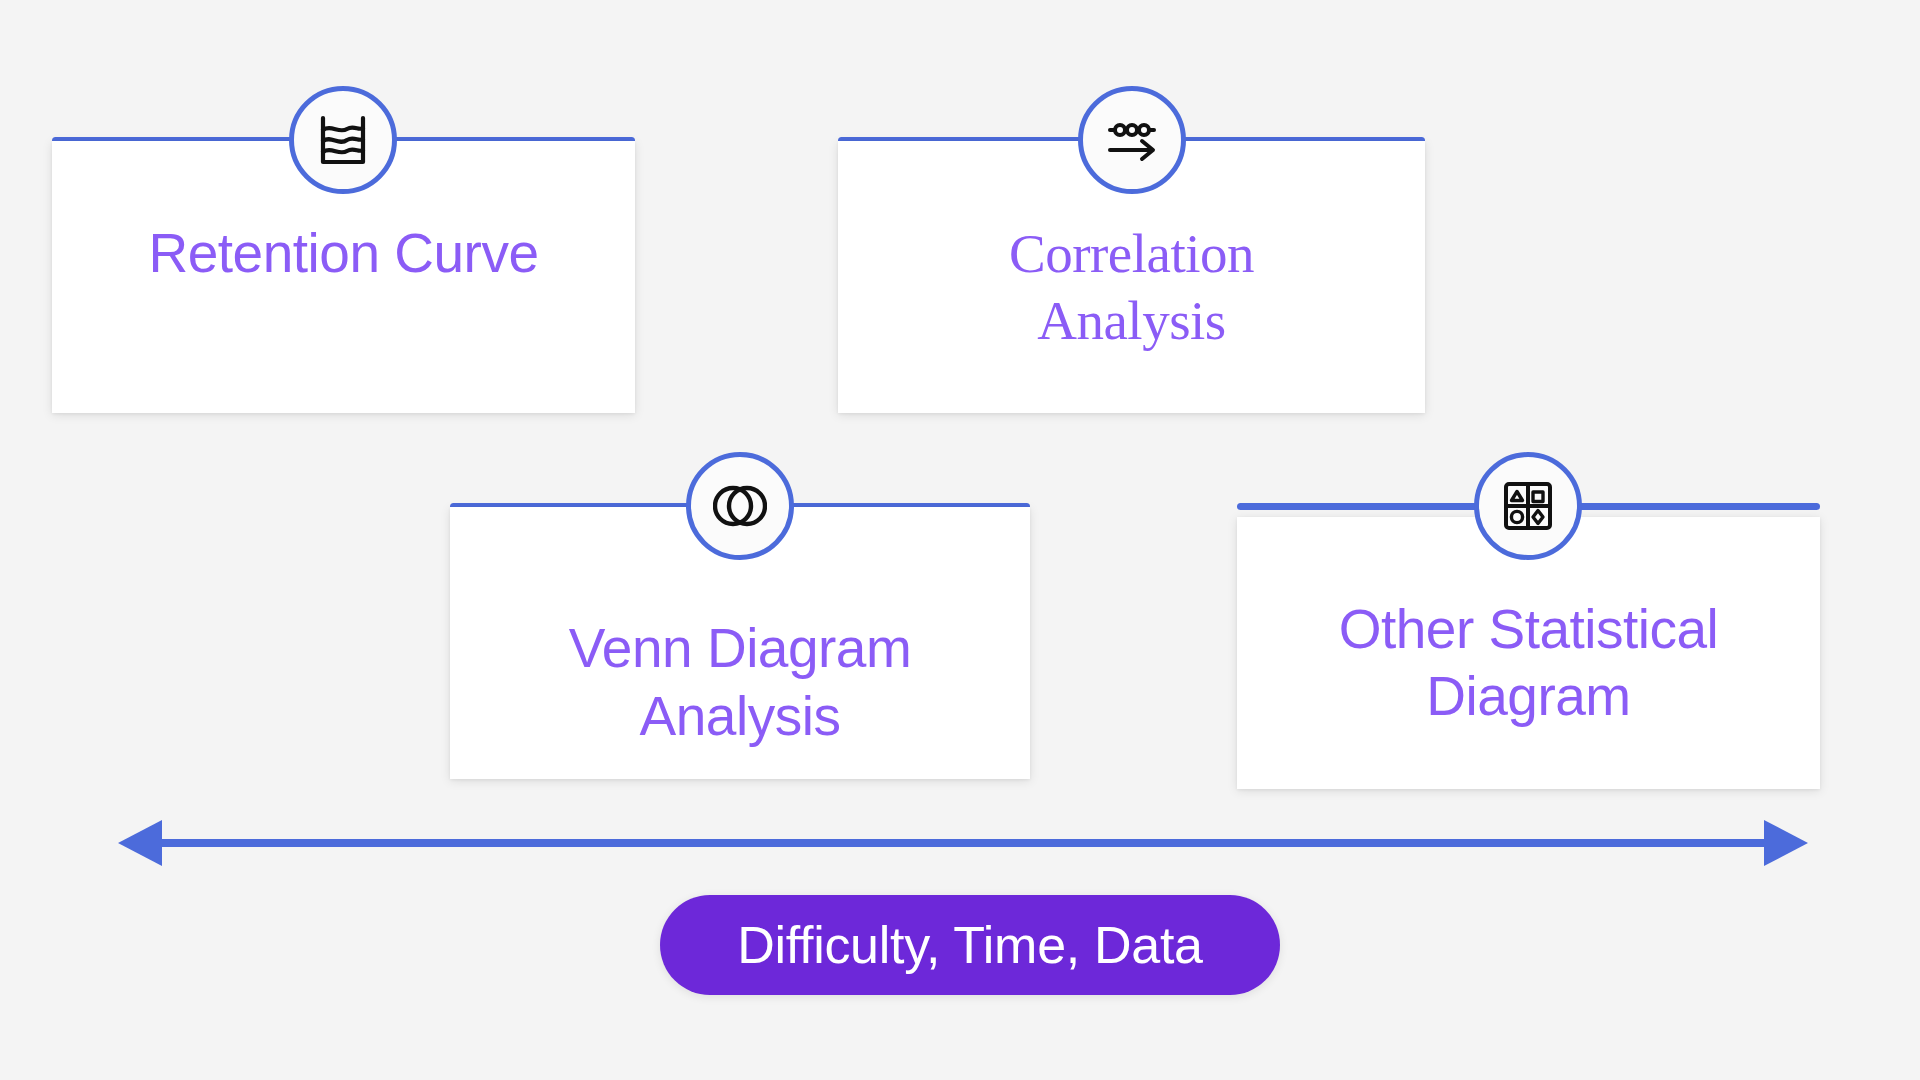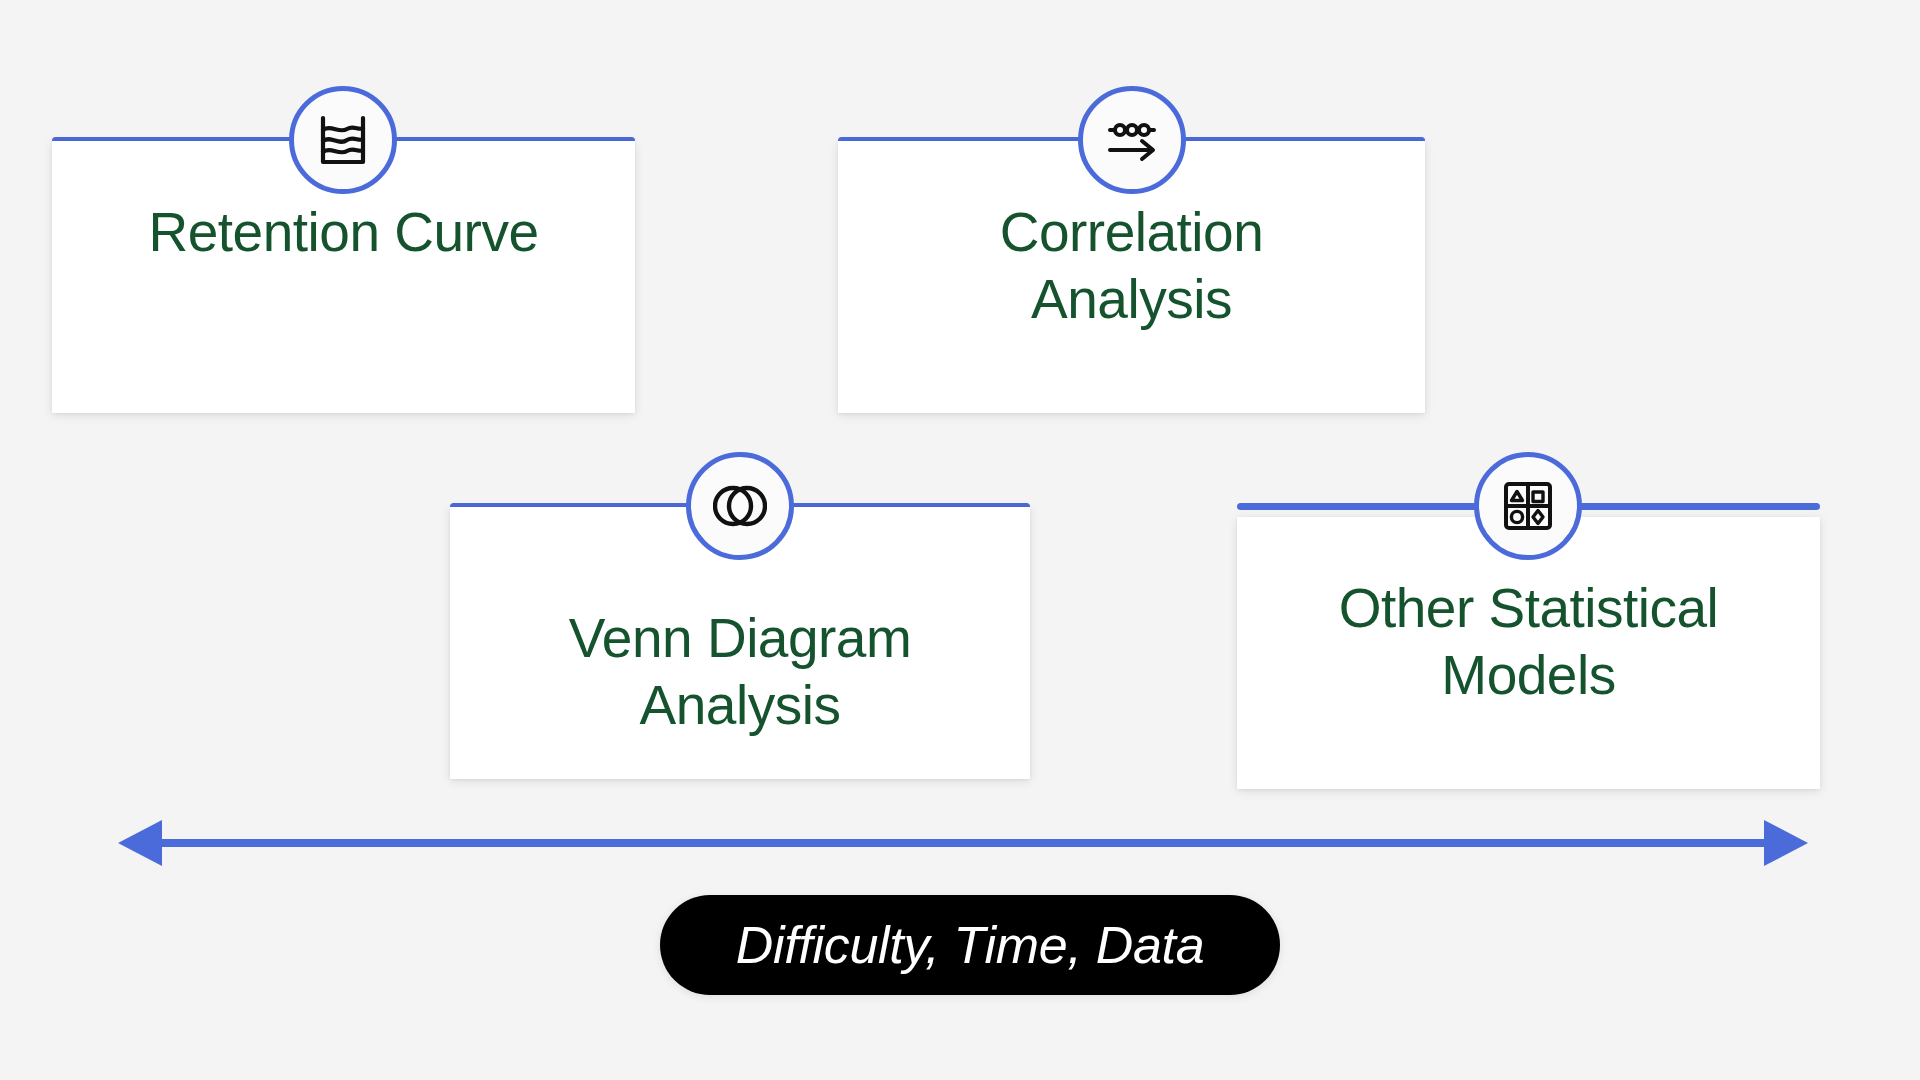--- a/index.html
+++ b/index.html
@@ -27,27 +27,27 @@
   .card {
     position: absolute;
     background: #ffffff;
     box-shadow: 0 2px 10px rgba(0,0,0,0.10), 0 1px 3px rgba(0,0,0,0.06);
     display: flex;
     align-items: flex-start;
     justify-content: center;
   }
 
   .card-title {
-    margin-top: 58px;
+    margin-top: 79px;
     width: 88%;
     text-align: center;
     font-size: 55px;
     line-height: 1.22;
     font-weight: 400;
-    color: #14532d;
+    color: #8b5cf6;
     letter-spacing: -0.5px;
   }
 
   
   .accent-line {
     position: absolute;
     height: 7px;
     background: #4c6bdb;
     border-radius: 4px;
   }
@@ -77,28 +77,27 @@
     z-index: 2;
   }
 
   
   .pill {
     position: absolute;
     left: 660px;
     top: 895px;
     width: 620px;
     height: 100px;
-    background: #000000;
+    background: #6d28d9;
     border-radius: 52px;
     display: flex;
     align-items: center;
     justify-content: center;
     box-shadow: 0 2px 10px rgba(0,0,0,0.09);
     z-index: 3;
-    font-style: italic;
   }
   .pill-label {
     color: #ffffff;
     font-size: 52px;
     font-weight: 400;
     letter-spacing: -0.3px;
     white-space: nowrap;
   }
 </style>
 </head>
@@ -120,21 +119,21 @@
         <path d="M8 6 V50 H48 V6"></path>
         <path d="M8 18 C16 12, 24 22, 32 17 C39 13, 44 19, 48 16"></path>
         <path d="M8 29 C16 23, 24 34, 32 28 C39 24, 44 30, 48 27"></path>
         <path d="M8 40 C16 34, 24 44, 32 39 C39 35, 44 41, 48 38"></path>
       </svg>
     </span>
   </div>
 
   <div class="accent-line" style="left:838px; top:137px; width:587px;"></div>
 
-  <div class="card" style="left:838px; top:141px; width:587px; height:272px;">
+  <div class="card" style="left:838px; top:141px; width:587px; height:272px;font-family:Liberation Serif, serif;">
     <div class="card-title">
       <div>Correlation</div>
       <div>Analysis</div>
     </div>
   </div>
 
   <div class="icon-badge" style="left:1078px; top:86px;">
     <span>
       <svg width="58" height="58" viewBox="0 0 58 58" fill="none" stroke="#111111" stroke-width="4" stroke-linecap="round" stroke-linejoin="round">
         <line x1="7" y1="19" x2="51" y2="19"></line>
@@ -163,21 +162,21 @@
         <circle cx="34" cy="27" r="18"></circle>
       </svg>
     </span>
   </div>
 
   <div class="accent-line" style="left:1237px; top:503px; width:583px;"></div>
 
   <div class="card" style="left:1237px; top:517px; width:583px; height:272px;">
     <div class="card-title">
       <div>Other Statistical</div>
-      <div>Models</div>
+      <div>Diagram</div>
     </div>
   </div>
 
   <div class="icon-badge" style="left:1474px; top:452px;">
     <span>
       <svg width="54" height="54" viewBox="0 0 54 54" fill="none" stroke="#111111" stroke-width="4" stroke-linecap="round" stroke-linejoin="round">
         <rect x="5" y="5" width="44" height="44" rx="3"></rect>
         <line x1="27" y1="5" x2="27" y2="49"></line>
         <line x1="5" y1="27" x2="49" y2="27"></line>
         <polygon points="16,12.5 21.5,21.5 10.5,21.5" stroke-width="3.4"></polygon>

